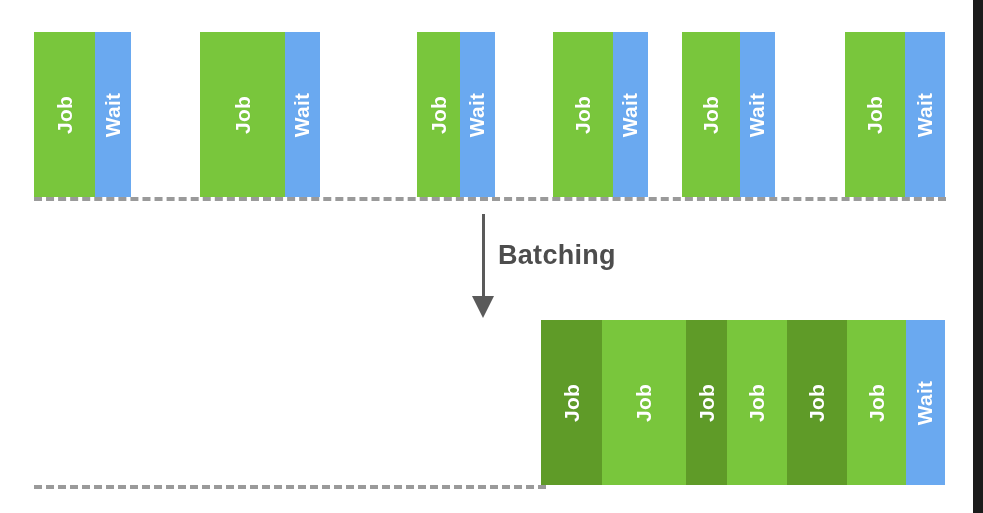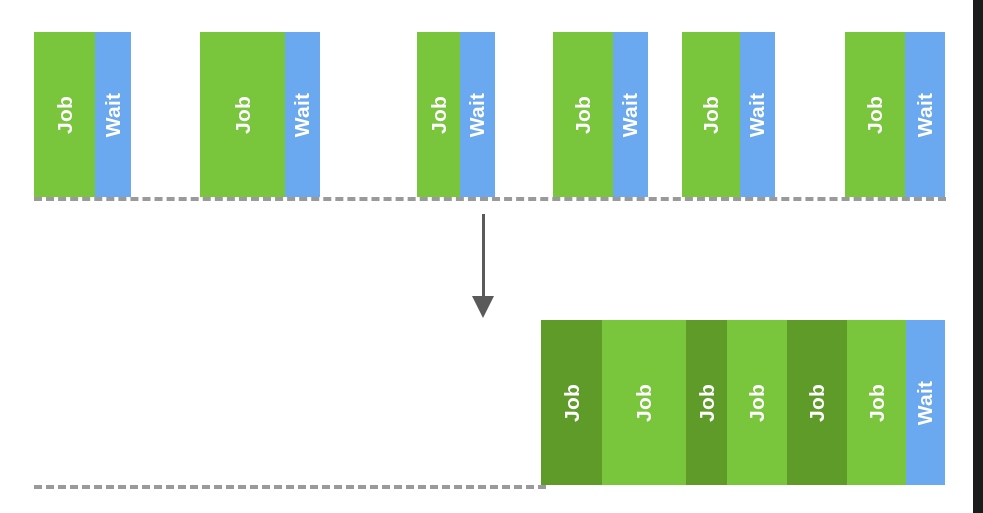--- a/index.html
+++ b/index.html
@@ -127,20 +127,21 @@
       <div class="seg" style="left: 845px; top: 32px; width: 60px; height: 165px; background: rgb(121, 198, 60);">
         <span class="seg-label">Job</span>
       </div>
       <div class="seg" style="left: 905px; top: 32px; width: 40px; height: 165px; background: rgb(106, 169, 240);">
         <span class="seg-label">Wait</span>
       </div>
     </div>
 
   <div class="arrow-shaft" id="arrow-shaft" style="left: 482px; top: 214px; height: 86px; background: rgb(90, 90, 90);"></div>
   <div class="arrow-head" id="arrow-head" style="left: 472px; top: 296px; border-top-color: rgb(90, 90, 90);"></div>
+  <div class="arrow-caption" id="arrow-caption" style="left: 498px; top: 240px; color: rgb(77, 77, 77);">Batching</div>
 
   <div id="batched-row">
       <div class="seg" style="left: 541px; top: 320px; width: 61px; height: 165px; background: rgb(95, 155, 40);">
         <span class="seg-label">Job</span>
       </div>
       <div class="seg" style="left: 602px; top: 320px; width: 84px; height: 165px; background: rgb(121, 198, 60);">
         <span class="seg-label">Job</span>
       </div>
       <div class="seg" style="left: 686px; top: 320px; width: 41px; height: 165px; background: rgb(95, 155, 40);">
         <span class="seg-label">Job</span>

